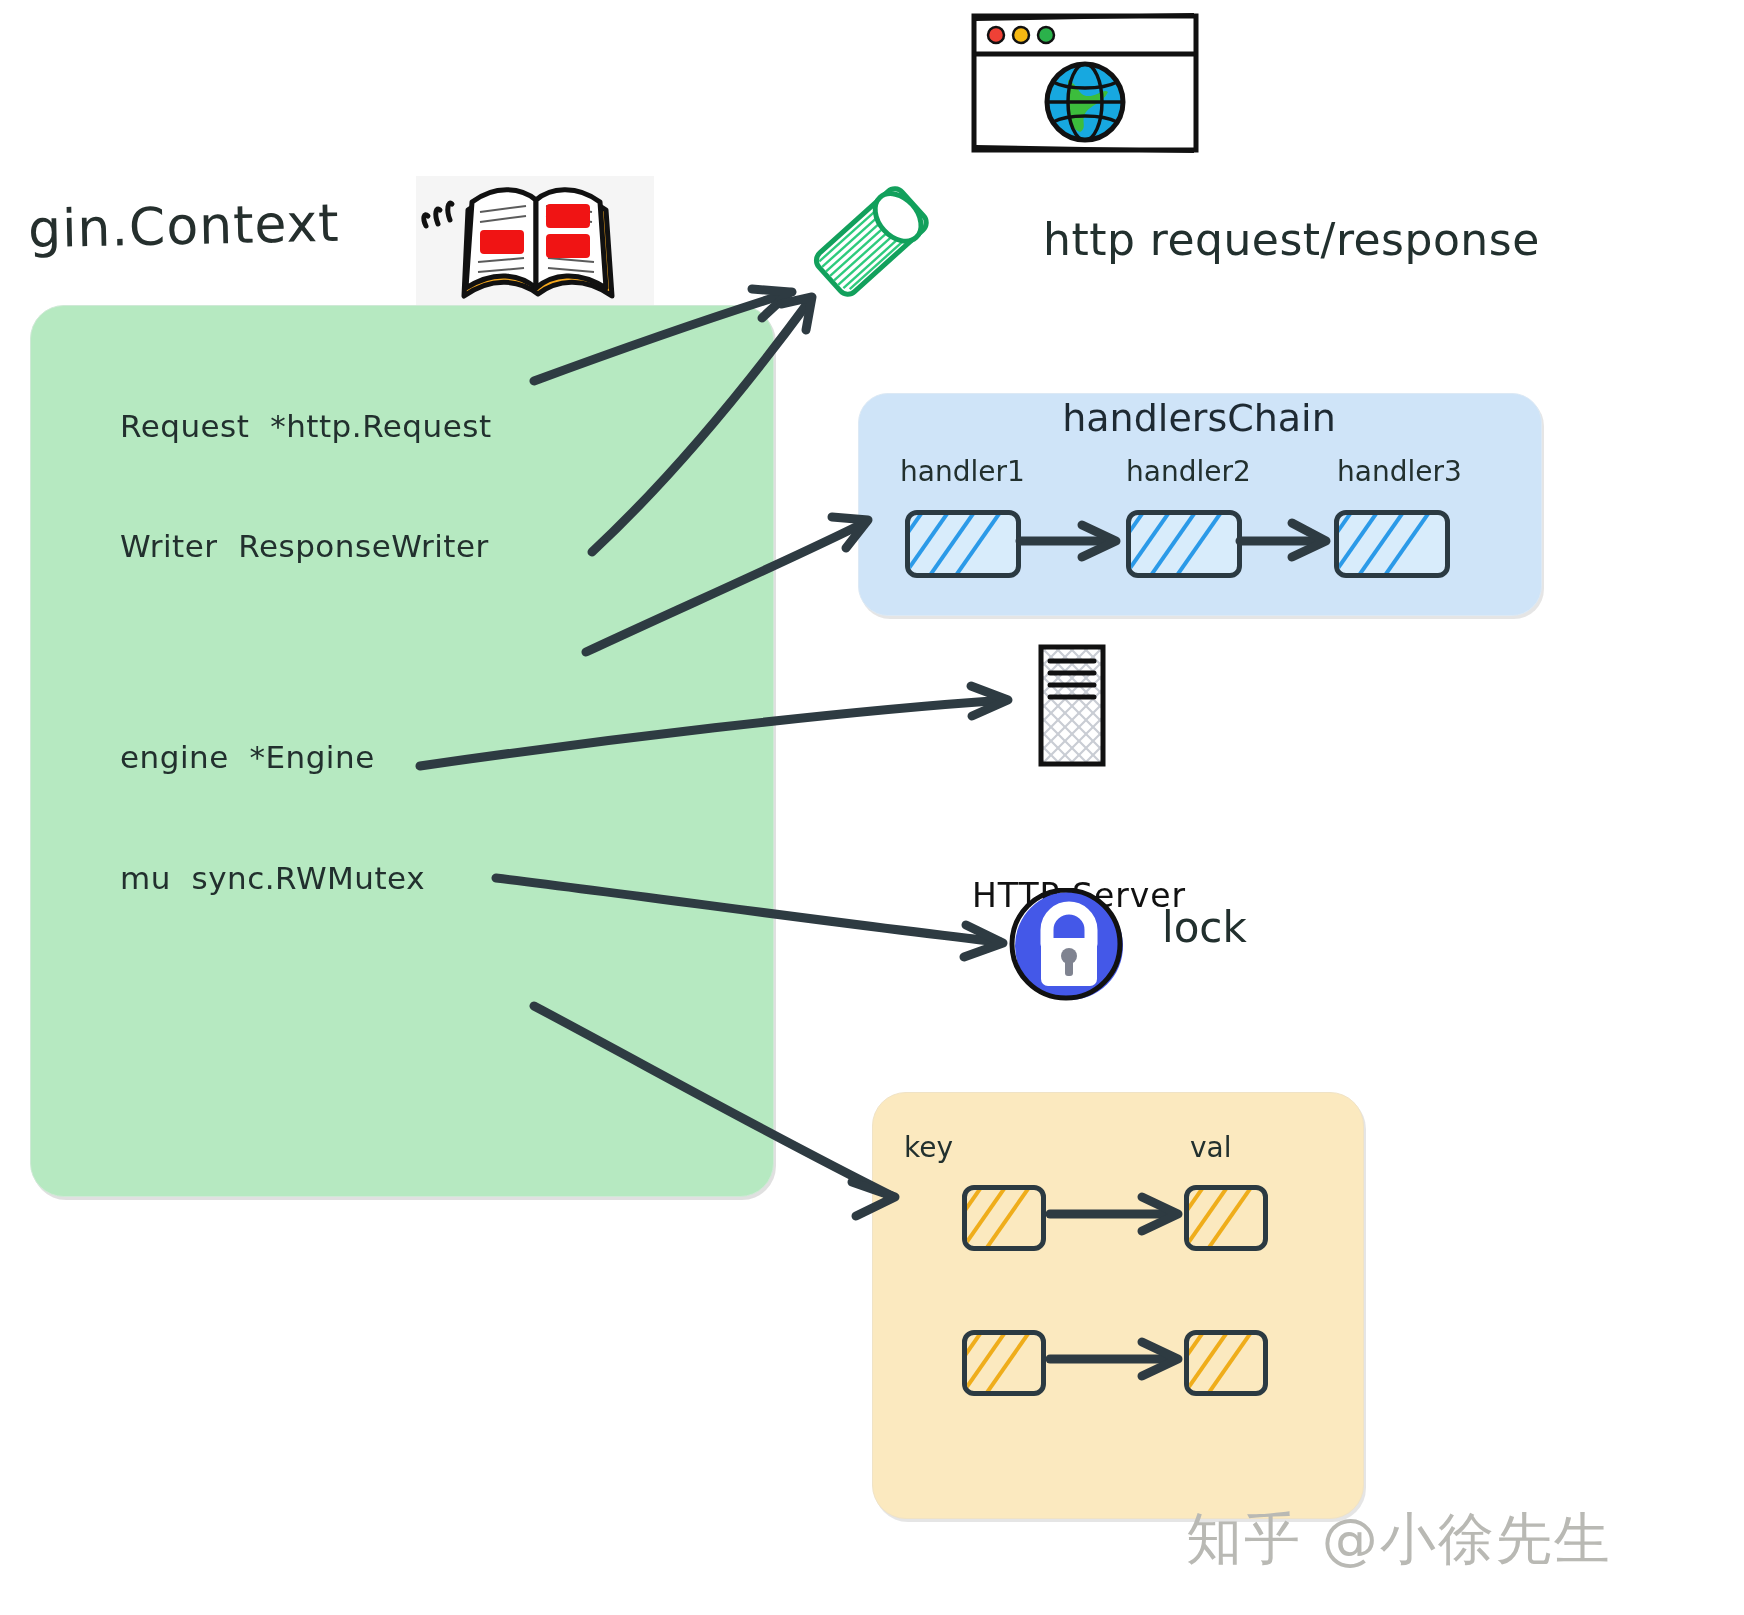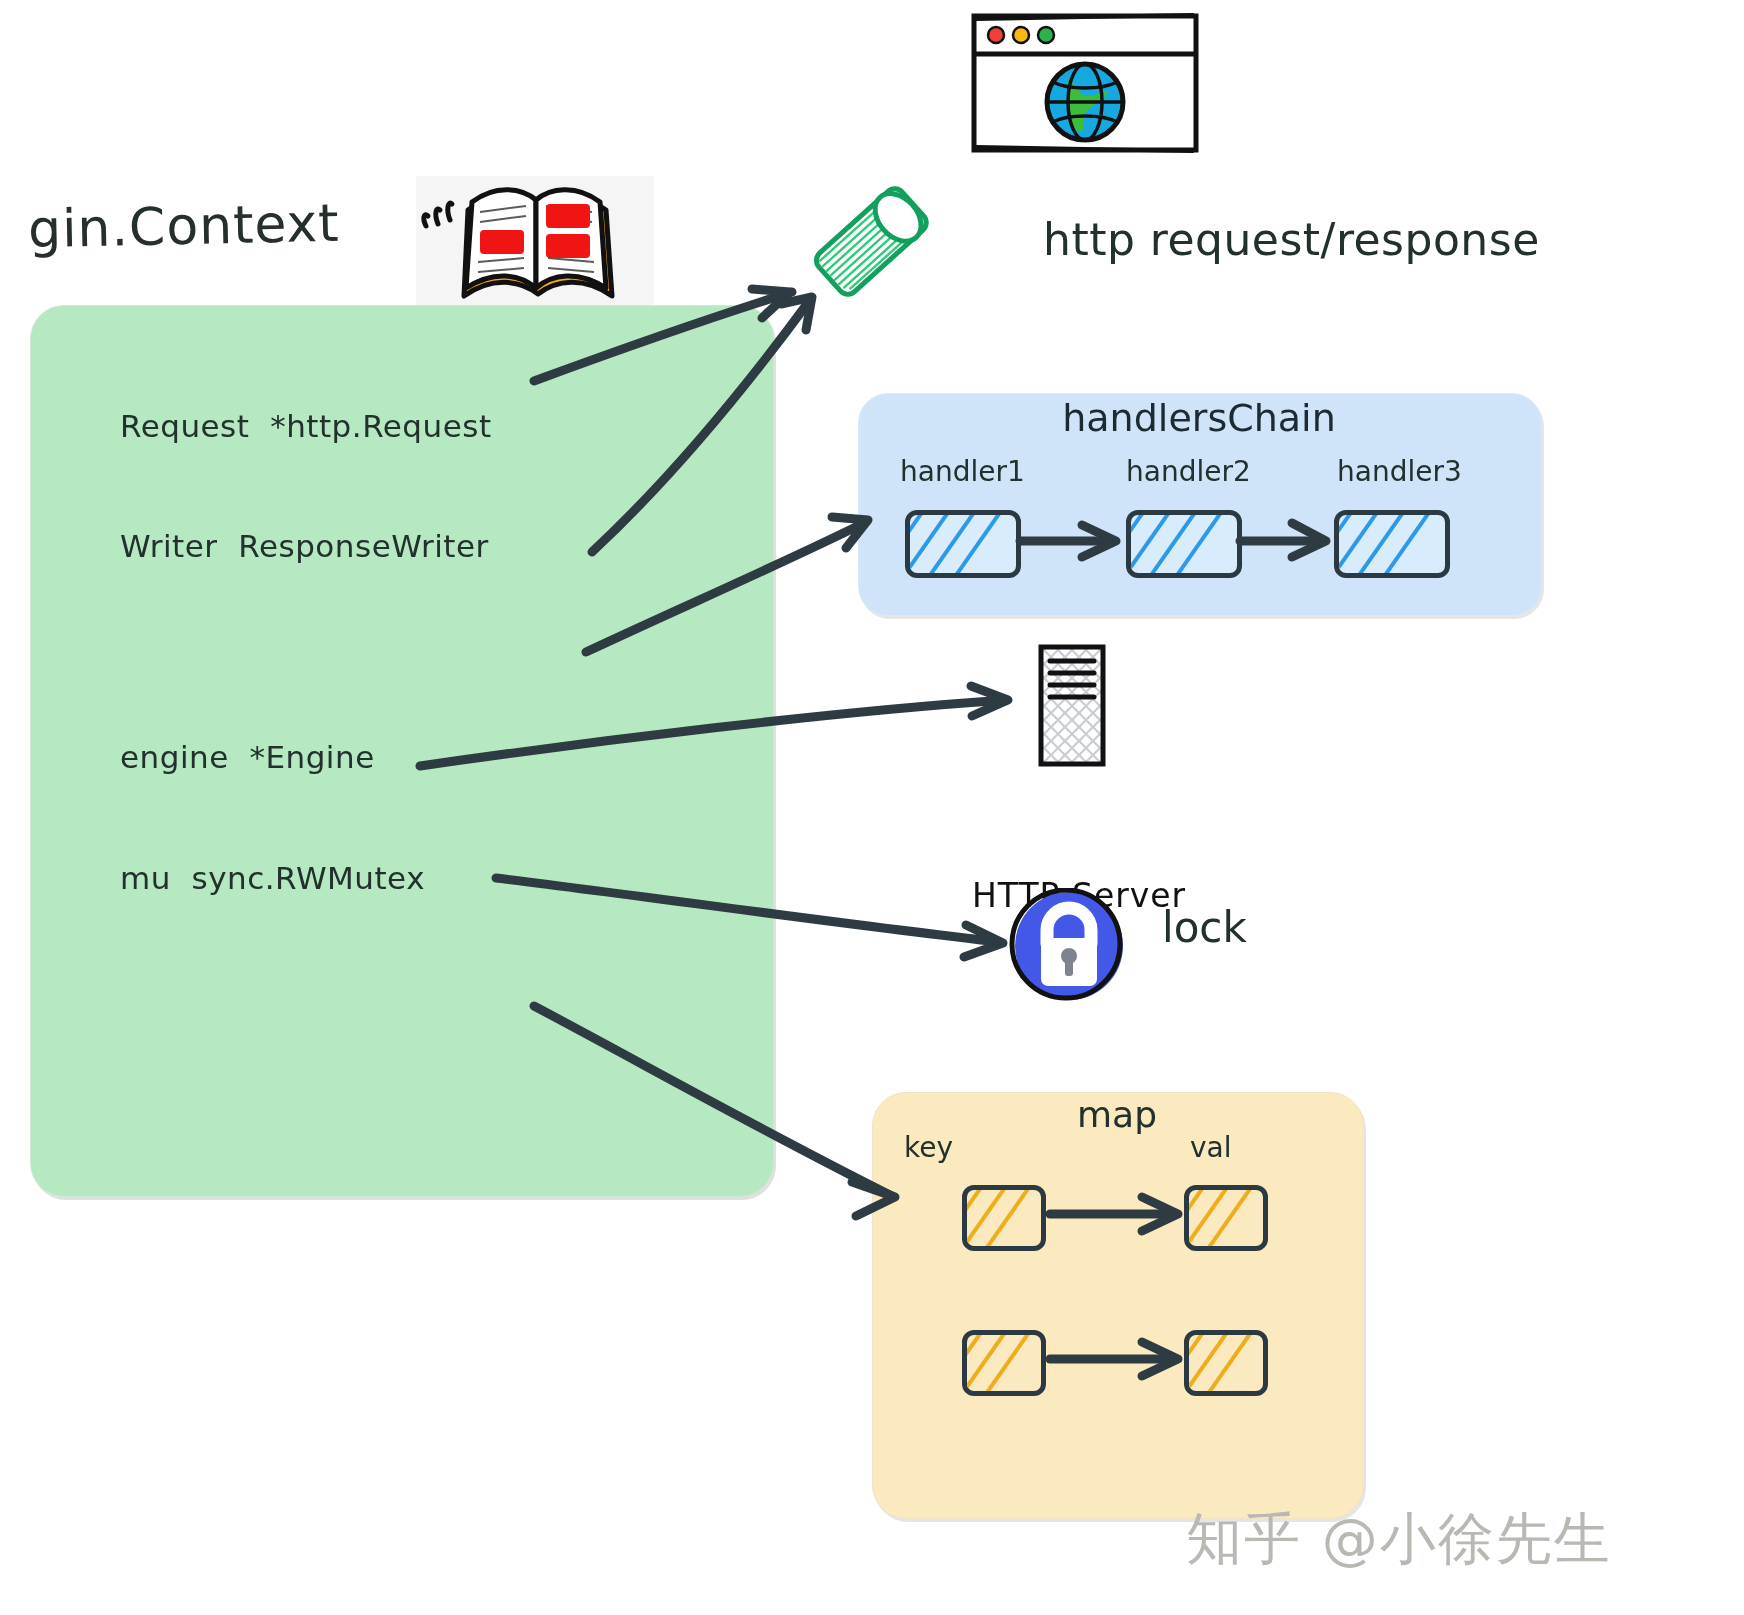--- a/index.html
+++ b/index.html
@@ -222,21 +222,20 @@
     <circle cx="66" cy="58" r="54" fill="#4458e8"></circle>
     <circle cx="63" cy="56" r="54" fill="none" stroke="#111" stroke-width="5"></circle>
     <path d="M44 56 L44 42 C44 28 56 20 66 20 C76 20 88 28 88 42 L88 56" fill="none" stroke="#ffffff" stroke-width="13" stroke-linecap="round"></path>
     <rect x="38" y="50" width="56" height="48" rx="7" fill="#ffffff"></rect>
     <circle cx="66" cy="68" r="8" fill="#7f8390"></circle>
     <rect x="62" y="70" width="8" height="18" rx="3" fill="#7f8390"></rect>
   </svg>
   <div id="lock-label" class="hand">lock</div>
 
   <div id="map-panel"></div>
-  <div id="map-title" class="hand">map</div>
   <div class="m-label hand" style="left:904px;top:1131px">key</div>
   <div class="m-label hand" style="left:1190px;top:1131px">val</div>
 
   <div class="m-box" style="left:962px;top:1185px">
     <i style="left:14px;top:-6px"></i>
       <i style="left:38px;top:-6px"></i>
       <i style="left:62px;top:-6px"></i>
   </div>
   <div class="m-box" style="left:1184px;top:1185px">
     <i style="left:14px;top:-6px"></i>

